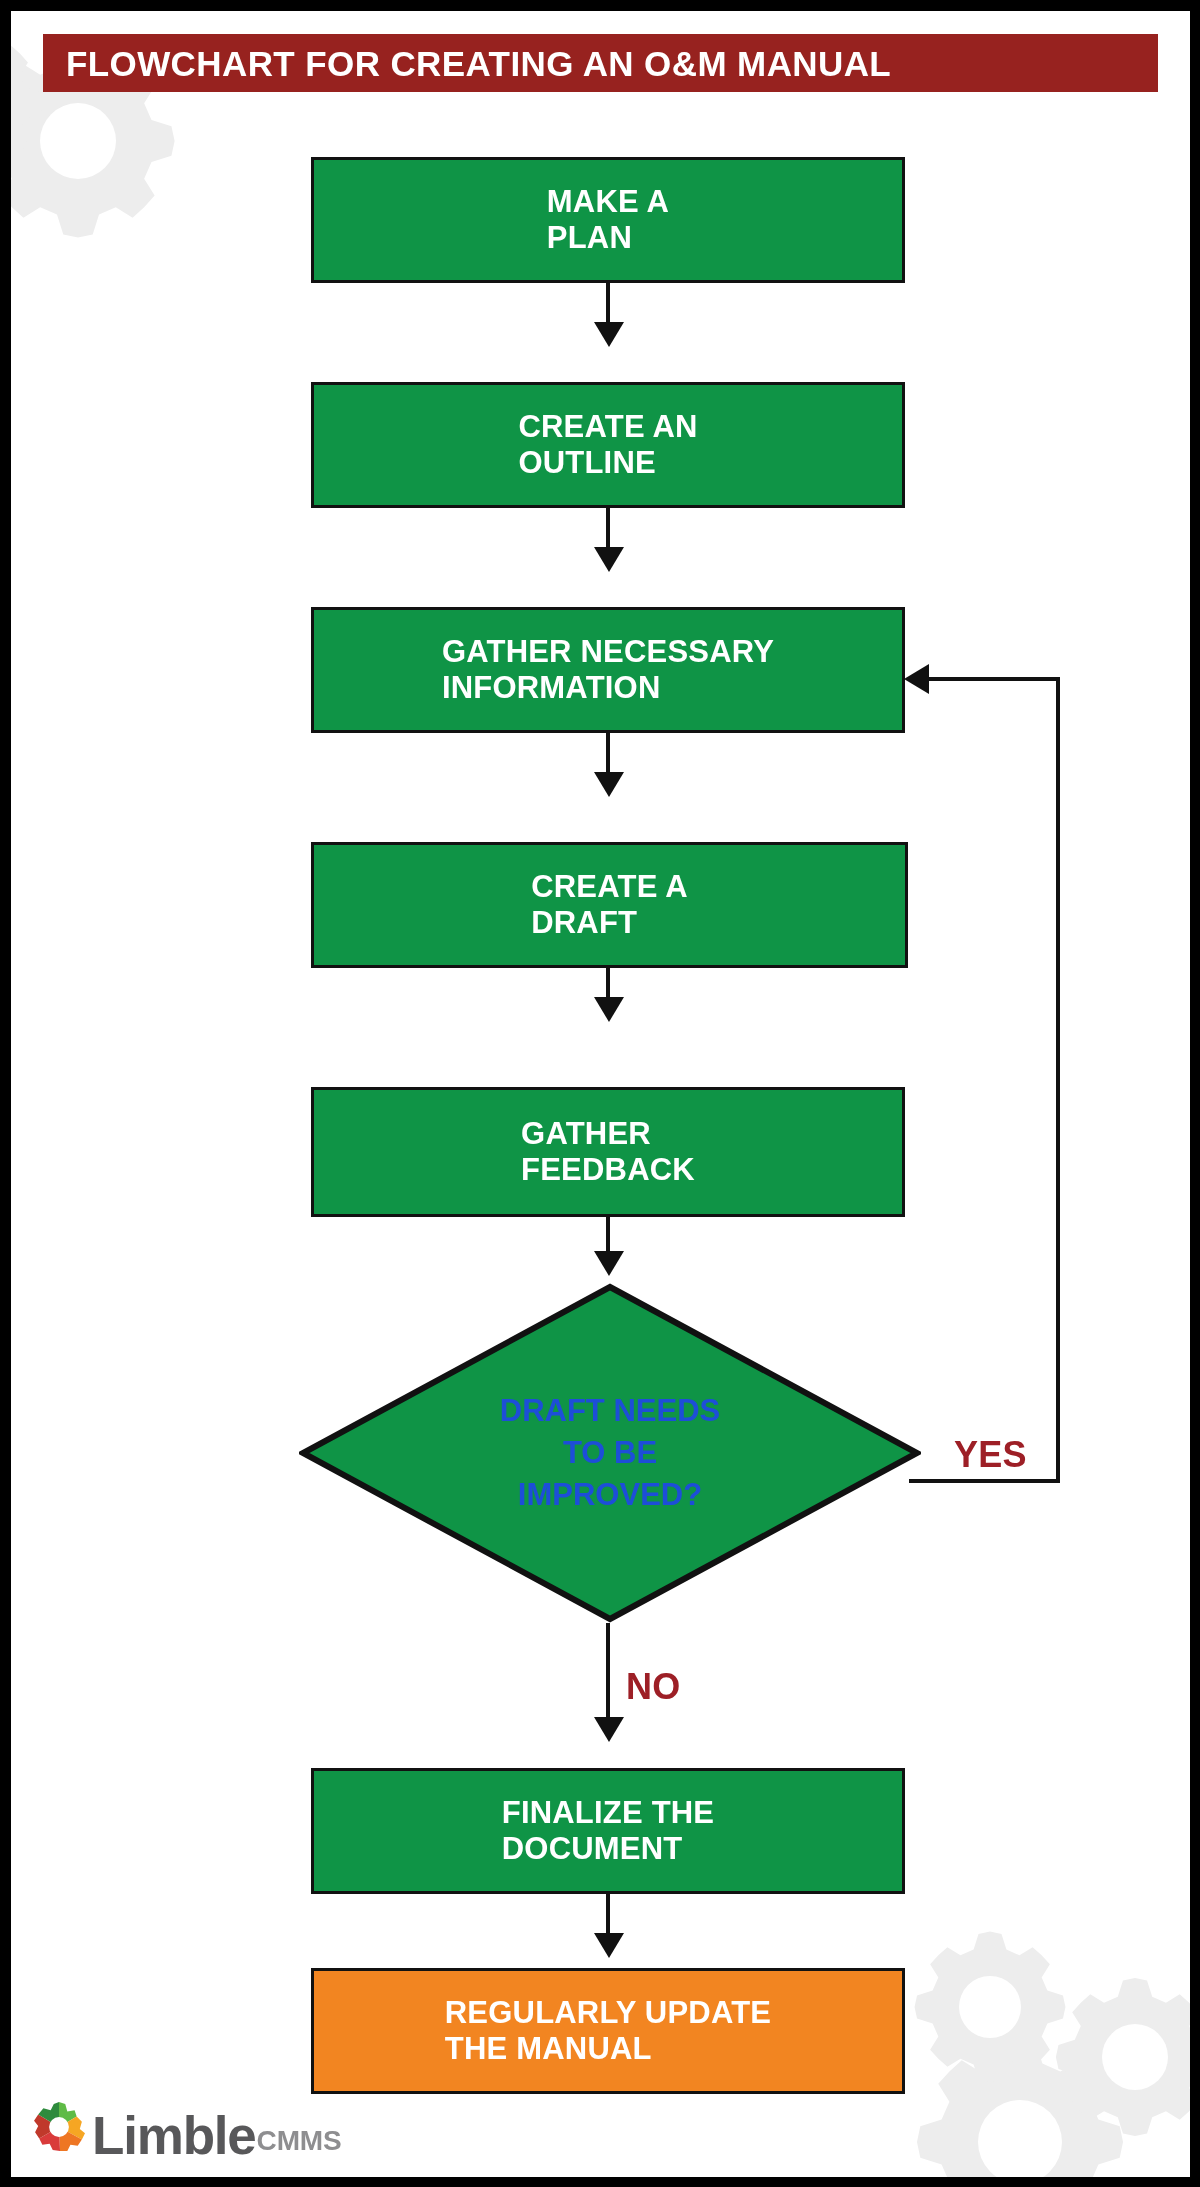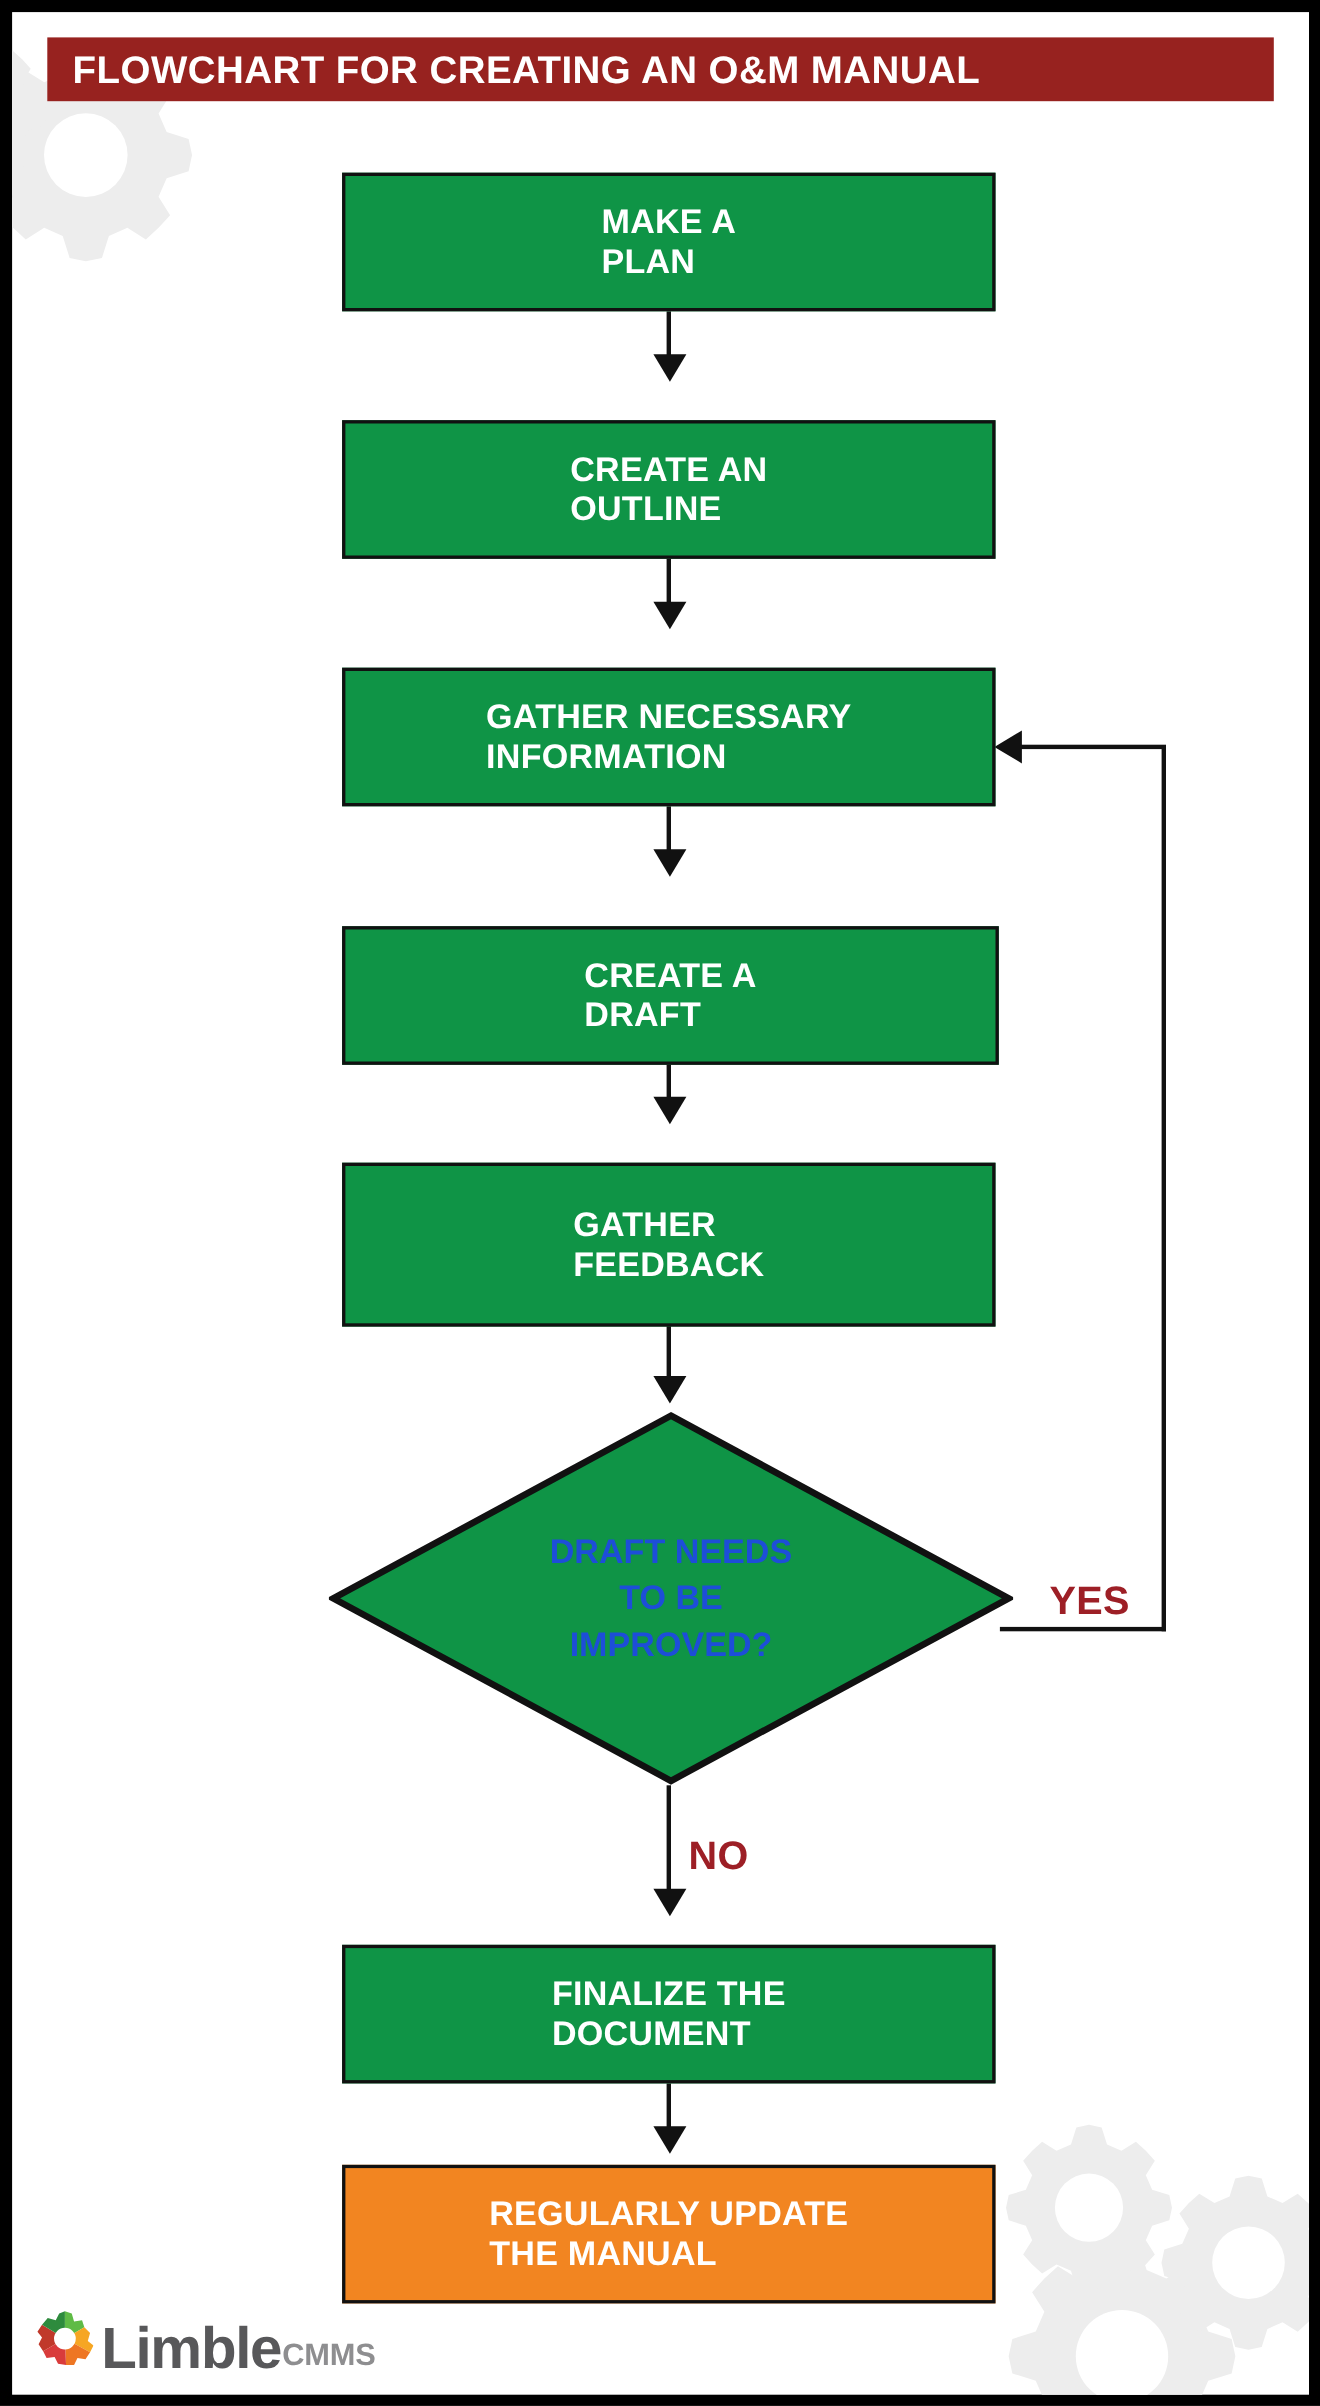--- a/index.html
+++ b/index.html
@@ -279,21 +279,21 @@
     <div class="node green" id="node-gather-information" style="left:300px; top:596px; width:594px; height:126px;">
       <span class="node-label">GATHER NECESSARY
 INFORMATION</span>
     </div>
 
     <div class="node green" id="node-create-a-draft" style="left:300px; top:821px; width:597px; height:126px;margin-top:10px;">
       <span class="node-label">CREATE A
 DRAFT</span>
     </div>
 
-    <div class="node green" id="node-gather-feedback" style="left:300px; top:1046px; width:594px; height:149px;">
+    <div class="node green" id="node-gather-feedback" style="left:300px; top:1076px; width:594px; height:130px;">
       <span class="node-label">GATHER
 FEEDBACK</span>
     </div>
 
     <div id="node-decision">
       <svg width="622" height="340" viewBox="0 0 622 340">
         <polygon points="311,4 618,170 311,336 4,170" fill="#0F9446" stroke="#111111" stroke-width="6"></polygon>
       </svg>
       <div id="decision-label">DRAFT NEEDS
 TO BE

